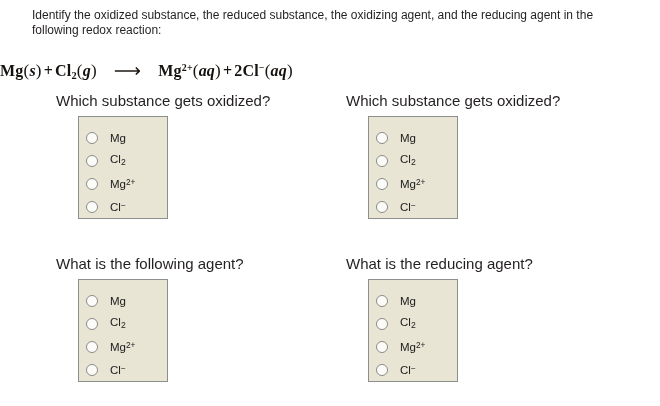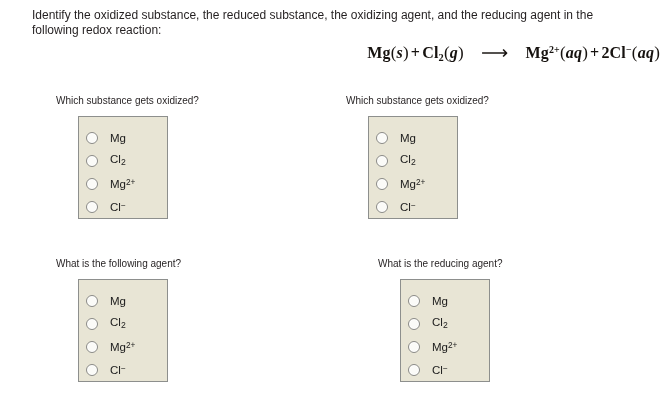--- a/index.html
+++ b/index.html
@@ -24,23 +24,23 @@
     width: 600px;
     font-size: 12px;
     line-height: 14.5px;
     color: #231f20;
   }
 
   
   .equation {
     position: absolute;
     left: 0;
-    top: 40px;
+    top: 58px;
     width: 660px;
-    text-align: right;
+    text-align: left;
     font-family: "Liberation Serif", serif;
     font-weight: bold;
     font-size: 16px;
     color: #16120f;
     letter-spacing: 0.2px;
     white-space: nowrap;
   }
   .equation .term { display: inline-block; }
   .equation .state {
     font-style: italic;
@@ -66,21 +66,21 @@
     font-weight: normal;
     font-size: 19px;
     padding: 0 17px;
     position: relative;
     top: 1px;
   }
 
   
   .qblock { position: absolute; }
   .qblock .qtext {
-    font-size: 10px;
+    font-size: 15px;
     line-height: 14px;
     color: #231f20;
     white-space: nowrap;
   }
   .optbox {
     margin-top: 8px;
     margin-left: 22px;
     width: 90px;
     height: 103px;
     box-sizing: border-box;
@@ -117,21 +117,21 @@
   }
   .optlabel sup {
     font-size: 0.72em;
     vertical-align: 0.42em;
   }
 
   
   #q-oxidized { left: 56px; top: 94px; }
   #q-reduced  { left: 346px; top: 94px; }
   #q-oxidizing-agent { left: 56px; top: 257px; }
-  #q-reducing-agent  { left: 346px; top: 257px; margin-left: 32px; }
+  #q-reducing-agent  { left: 346px; top: 257px; }
 </style>
 </head>
 <body>
 
 <div class="prompt">Identify the oxidized substance, the reduced substance, the oxidizing agent, and the reducing agent in the following redox reaction:</div>
 
 <div class="equation">
   <span class="term"><span>Mg</span><span class="paren">(</span><span class="state">s</span><span class="paren">)</span></span><span class="op">+</span><span class="term"><span>Cl</span><sub>2</sub><span class="paren">(</span><span class="state">g</span><span class="paren">)</span></span><span class="arrow">⟶</span><span class="term"><span>Mg</span><sup>2+</sup><span class="paren">(</span><span class="state">aq</span><span class="paren">)</span></span><span class="op">+</span><span class="term"><span>2</span><span>Cl</span><sup>−</sup><span class="paren">(</span><span class="state">aq</span><span class="paren">)</span></span>
 </div>
 

